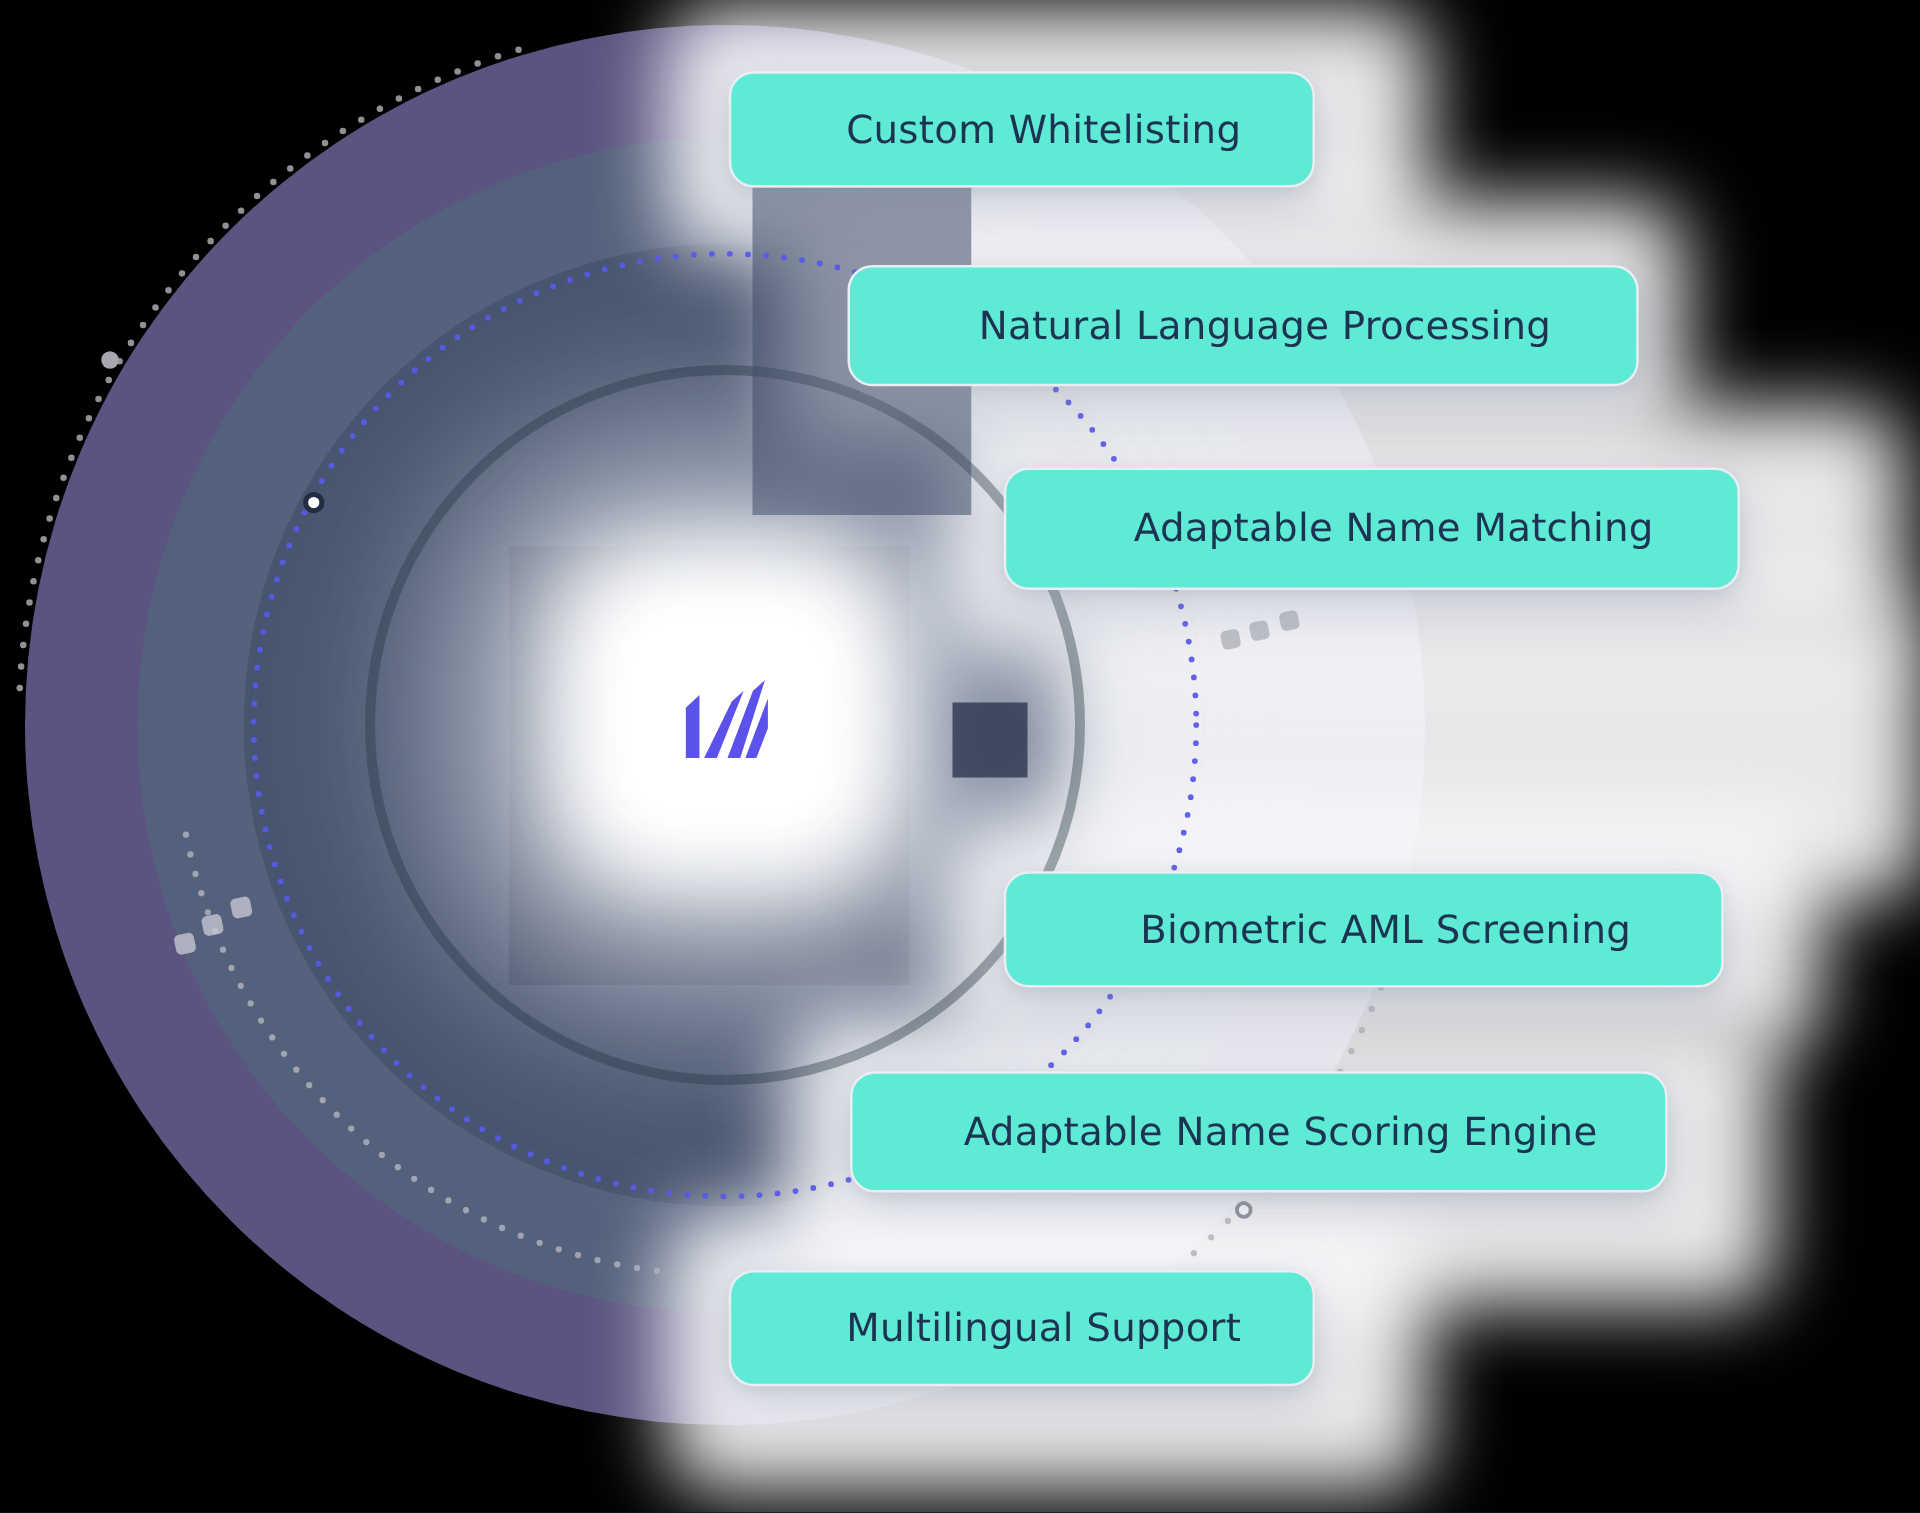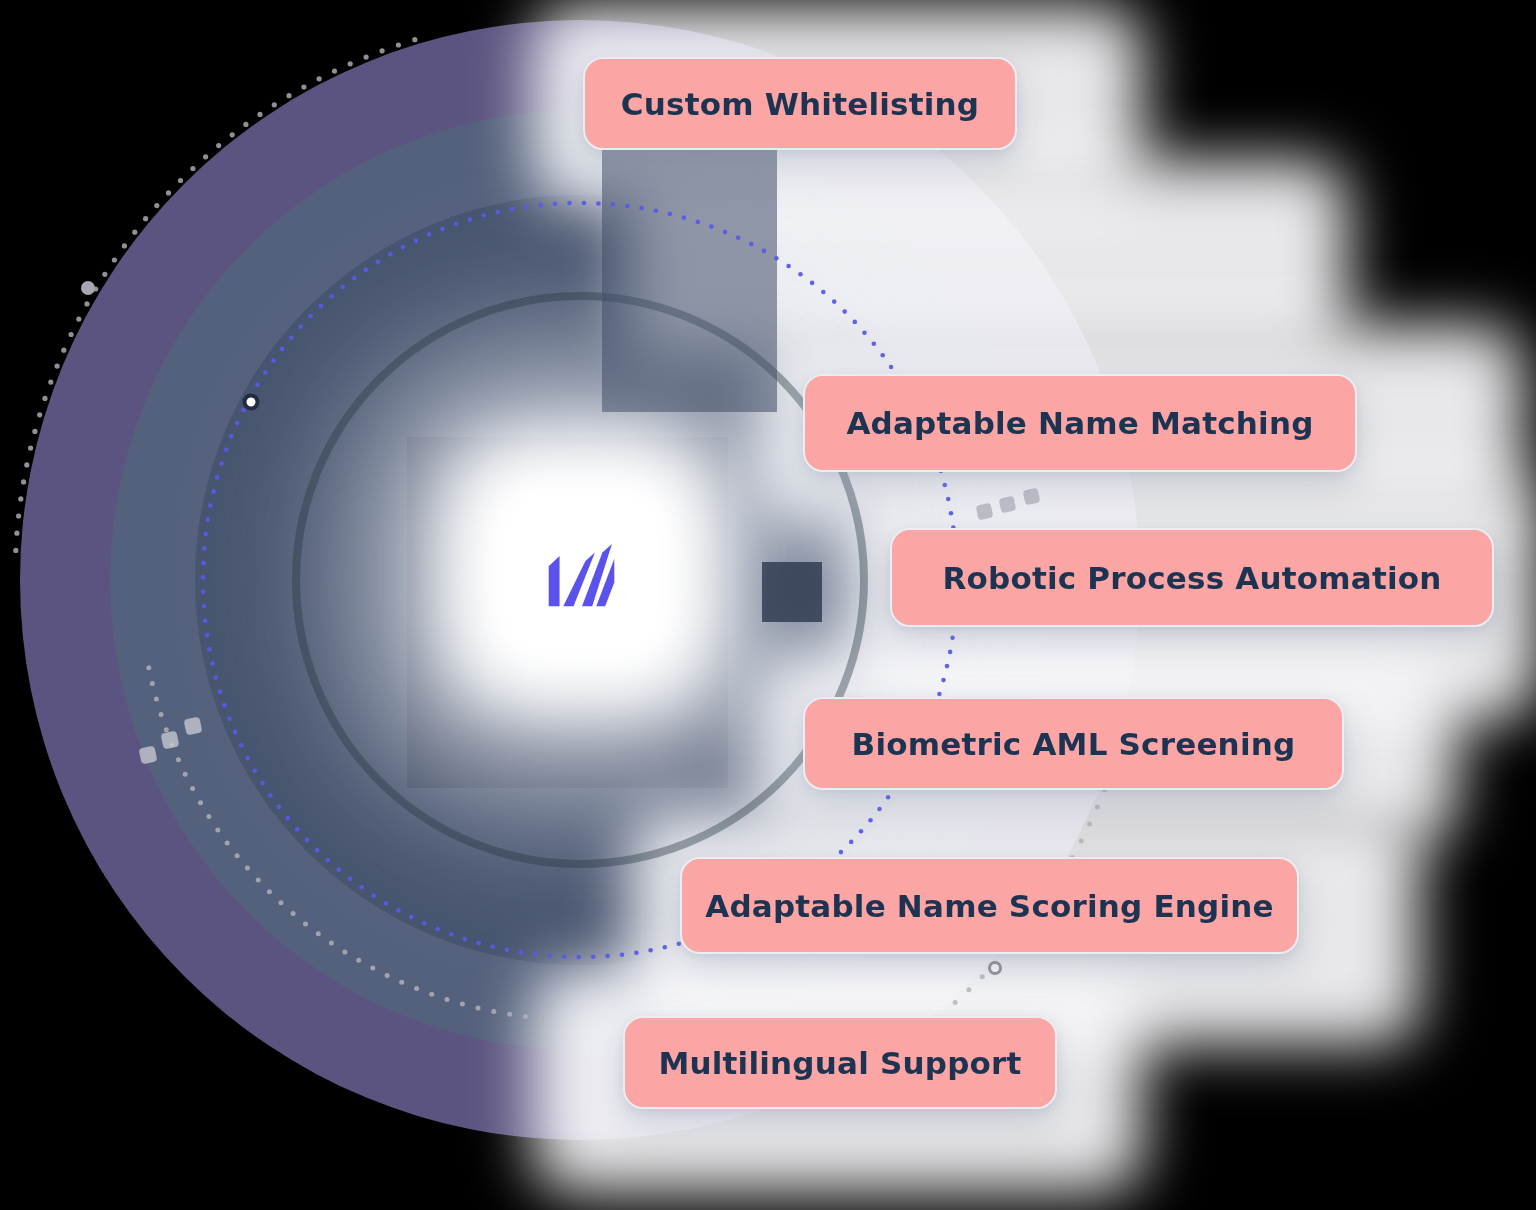--- a/index.html
+++ b/index.html
@@ -26,31 +26,31 @@
   .glow3{left:337px;top:330px;width:490px;height:490px;border-radius:50%;
          background:rgba(235,238,245,.35);filter:blur(90px);z-index:3;}
   
   #orbit-layer{position:absolute;left:0;top:0;z-index:6;}
   
   .dash{position:absolute;border-radius:4px;transform:rotate(-12deg);z-index:6;}
   .dash-l{width:16px;height:16px;background:rgba(196,198,208,.80);}
   .dash-r{width:15px;height:15px;background:rgba(168,170,180,.70);}
   
   .pill{position:absolute;display:flex;align-items:center;justify-content:center;
-        background:#fca5a5;border:2px solid #E9EDF4;border-radius:20px;
-        color:#1C3452;font-size:31px;font-weight:700;letter-spacing:.2px;white-space:nowrap;
+        background:#5eead4;border:2px solid #E9EDF4;border-radius:20px;
+        color:#1C3452;font-size:31px;font-weight:400;letter-spacing:.2px;white-space:nowrap;
         box-shadow:0 14px 34px rgba(125,135,158,.30),0 3px 10px rgba(140,148,168,.18);
-        z-index:7;}
+        z-index:7;padding-left:35px;}
   .p1{left:583px;top:57px;width:430px;height:89px;}
   .p2{left:678px;top:212px;width:594px;height:93px;}
   .p3{left:803px;top:374px;width:550px;height:94px;}
   .p4{left:890px;top:528px;width:600px;height:95px;}
   .p5{left:803px;top:697px;width:537px;height:89px;justify-content:center;}
   .p6{left:680px;top:857px;width:615px;height:93px;}
-  .p7{left:583px;top:1016px;width:430px;height:89px;margin-left:40px;}
+  .p7{left:583px;top:1016px;width:430px;height:89px;}
   
   .tile{left:511px;top:502px;width:142px;height:142px;background:#fff;border-radius:30px;
         display:flex;align-items:center;justify-content:center;z-index:7;
         box-shadow:0 0 26px 14px rgba(255,255,255,.95),0 0 70px 40px rgba(255,255,255,.60);}
   .tile svg{width:68px;height:70px;display:block;}
 </style>
 </head>
 <body>
 
 <div class="stage">
@@ -356,26 +356,26 @@
         <path d="M45,198 L110,65 L138,40 L75,198 Z"></path>
         <path d="M100,198 L160,40 L188,15 L130,198 Z"></path>
         <path d="M142,198 L195,58 L195,128 L168,198 Z"></path>
       </g>
     </svg>
   </div>
 
   <div class="pill p1">
     <span>Custom Whitelisting</span>
   </div>
+  <div class="pill p2">
+    <span>Natural Language Processing</span>
+  </div>
   <div class="pill p3">
     <span>Adaptable Name Matching</span>
   </div>
-  <div class="pill p4">
-    <span>Robotic Process Automation</span>
-  </div>
   <div class="pill p5">
     <span>Biometric AML Screening</span>
   </div>
   <div class="pill p6">
     <span>Adaptable Name Scoring Engine</span>
   </div>
   <div class="pill p7">
     <span>Multilingual Support</span>
   </div>
 

